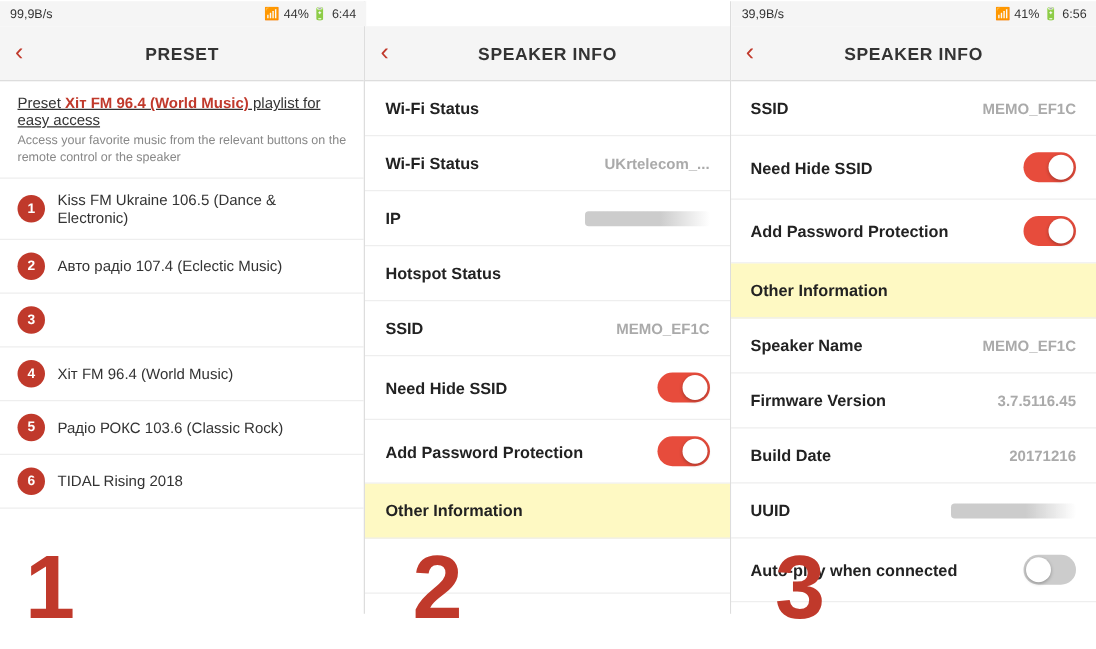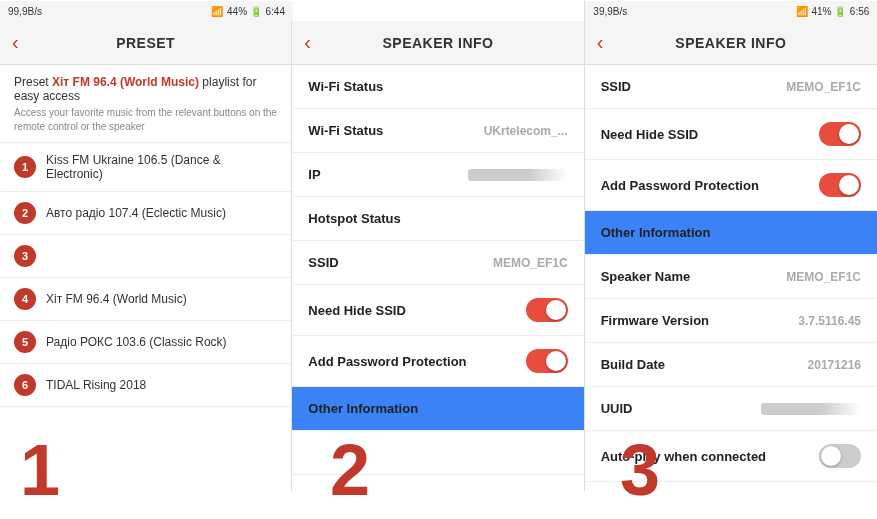--- a/index.html
+++ b/index.html
@@ -68,20 +68,21 @@
       letter-spacing: 0.5px;
       text-transform: uppercase;
     }
     .preset-desc {
       padding: 10px 14px 8px;
       border-bottom: 1px solid #eee;
     }
     .preset-desc .main-text {
       font-size: 12px;
       color: #333;
+      text-decoration: underline;
     }
     .preset-desc .main-text span {
       color: #c0392b;
       font-weight: 600;
     }
     .preset-desc .sub-text {
       font-size: 10px;
       color: #888;
       margin-top: 3px;
       line-height: 1.4;
@@ -133,21 +134,21 @@
     .info-row {
       display: flex;
       align-items: center;
       justify-content: space-between;
       padding: 13px 16px;
       border-bottom: 1px solid #eee;
       min-height: 44px;
       font-weight: bold;
     }
     .info-row.section-header {
-      background: #3b82f6;
+      background: #fef9c3;
       padding: 8px 16px;
     }
     .info-row .label {
       font-size: 13px;
       color: #222;
     }
     .info-row .value {
       font-size: 12px;
       color: #aaa;
       text-align: right;

